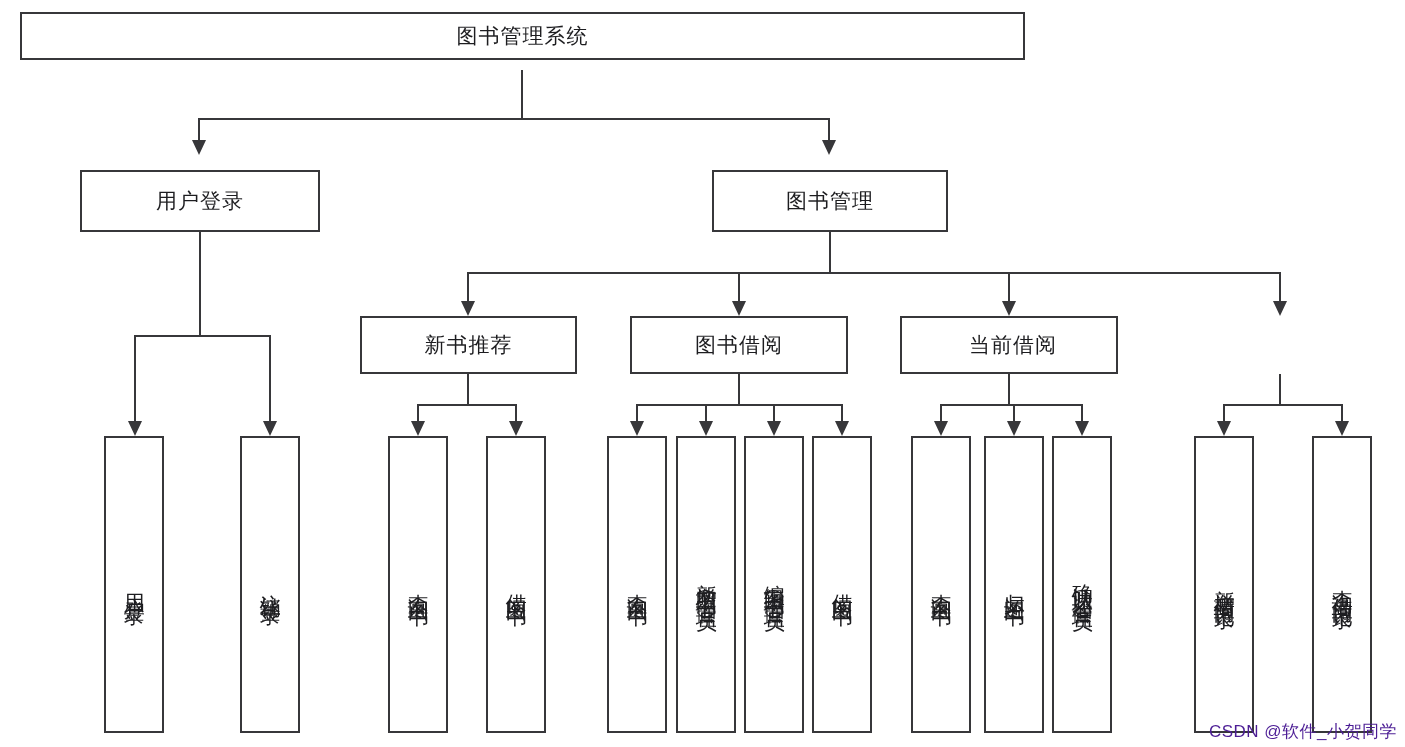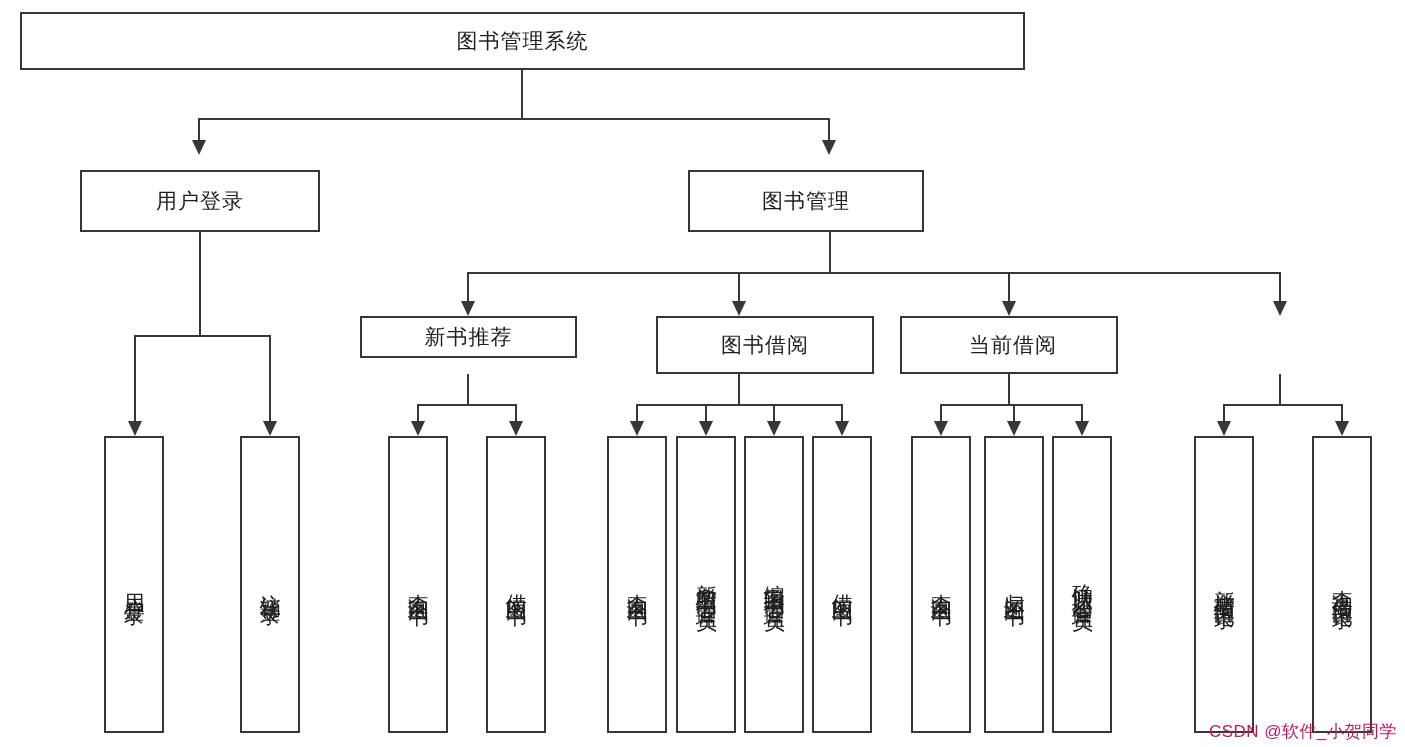--- a/index.html
+++ b/index.html
@@ -67,49 +67,49 @@
     border-right: 7px solid transparent;
     border-top: 15px solid #37373a;
   }
 
   
   #watermark {
     position: absolute;
     right: 8px;
     bottom: 4px;
     font-size: 17px;
-    color: #be185d;
+    color: #4c1d95;
     white-space: nowrap;
     letter-spacing: 0.5px;
     pointer-events: none;
   }
 </style>
 </head>
 <body>
 
 <div id="canvas">
 
-  <div class="node h" style="left:20px; top:12px; width:1005px; height:58px;justify-content:center;">
+  <div class="node h" style="left:20px; top:12px; width:1005px; height:48px;justify-content:center;">
     <span>图书管理系统</span>
   </div>
 
   <div class="ln v" style="left:521px; top:70px; width:2px; height:48px;"></div>
 
   <div class="ln h" style="left:198px; top:118px; width:632px; height:2px;"></div>
 
   <div class="ln v" style="left:198px; top:118px; width:2px; height:22px;"></div>
   <div class="arrow" style="left:192px; top:140px;"></div>
   <div class="ln v" style="left:828px; top:118px; width:2px; height:22px;"></div>
   <div class="arrow" style="left:822px; top:140px;"></div>
 
   <div class="node h" style="left:80px; top:170px; width:240px; height:62px;">
     <span>用户登录</span>
   </div>
 
-  <div class="node h" style="left:688px; top:170px; width:236px; height:62px;">
+  <div class="node h" style="left:712px; top:170px; width:236px; height:62px;">
     <span>图书管理</span>
   </div>
 
   <div class="ln v" style="left:199px; top:232px; width:2px; height:103px;"></div>
   <div class="ln h" style="left:134px; top:335px; width:137px; height:2px;"></div>
   <div class="ln v" style="left:134px; top:335px; width:2px; height:86px;"></div>
   <div class="arrow" style="left:128px; top:421px;"></div>
   <div class="ln v" style="left:269px; top:335px; width:2px; height:86px;"></div>
   <div class="arrow" style="left:263px; top:421px;"></div>
 
@@ -121,24 +121,24 @@
 
   <div class="ln v" style="left:738px; top:272px; width:2px; height:29px;"></div>
   <div class="arrow" style="left:732px; top:301px;"></div>
 
   <div class="ln v" style="left:1008px; top:272px; width:2px; height:29px;"></div>
   <div class="arrow" style="left:1002px; top:301px;"></div>
 
   <div class="ln v" style="left:1279px; top:272px; width:2px; height:29px;"></div>
   <div class="arrow" style="left:1273px; top:301px;"></div>
 
-  <div class="node h" style="left:360px; top:316px; width:217px; height:42px;">
+  <div class="node h" style="left:360px; top:316px; width:217px; height:58px;">
     <span>新书推荐</span>
   </div>
-  <div class="node h" style="left:656px; top:316px; width:218px; height:58px;">
+  <div class="node h" style="left:630px; top:316px; width:218px; height:58px;">
     <span>图书借阅</span>
   </div>
   <div class="node h" style="left:900px; top:316px; width:218px; height:58px;padding-left:8px;">
     <span>当前借阅</span>
   </div>
 
   <div class="ln v" style="left:467px; top:374px; width:2px; height:30px;"></div>
   <div class="ln h" style="left:417px; top:404px; width:99px; height:2px;"></div>
   <div class="ln v" style="left:417px; top:404px; width:2px; height:17px;"></div>
   <div class="arrow" style="left:411px; top:421px;"></div>

